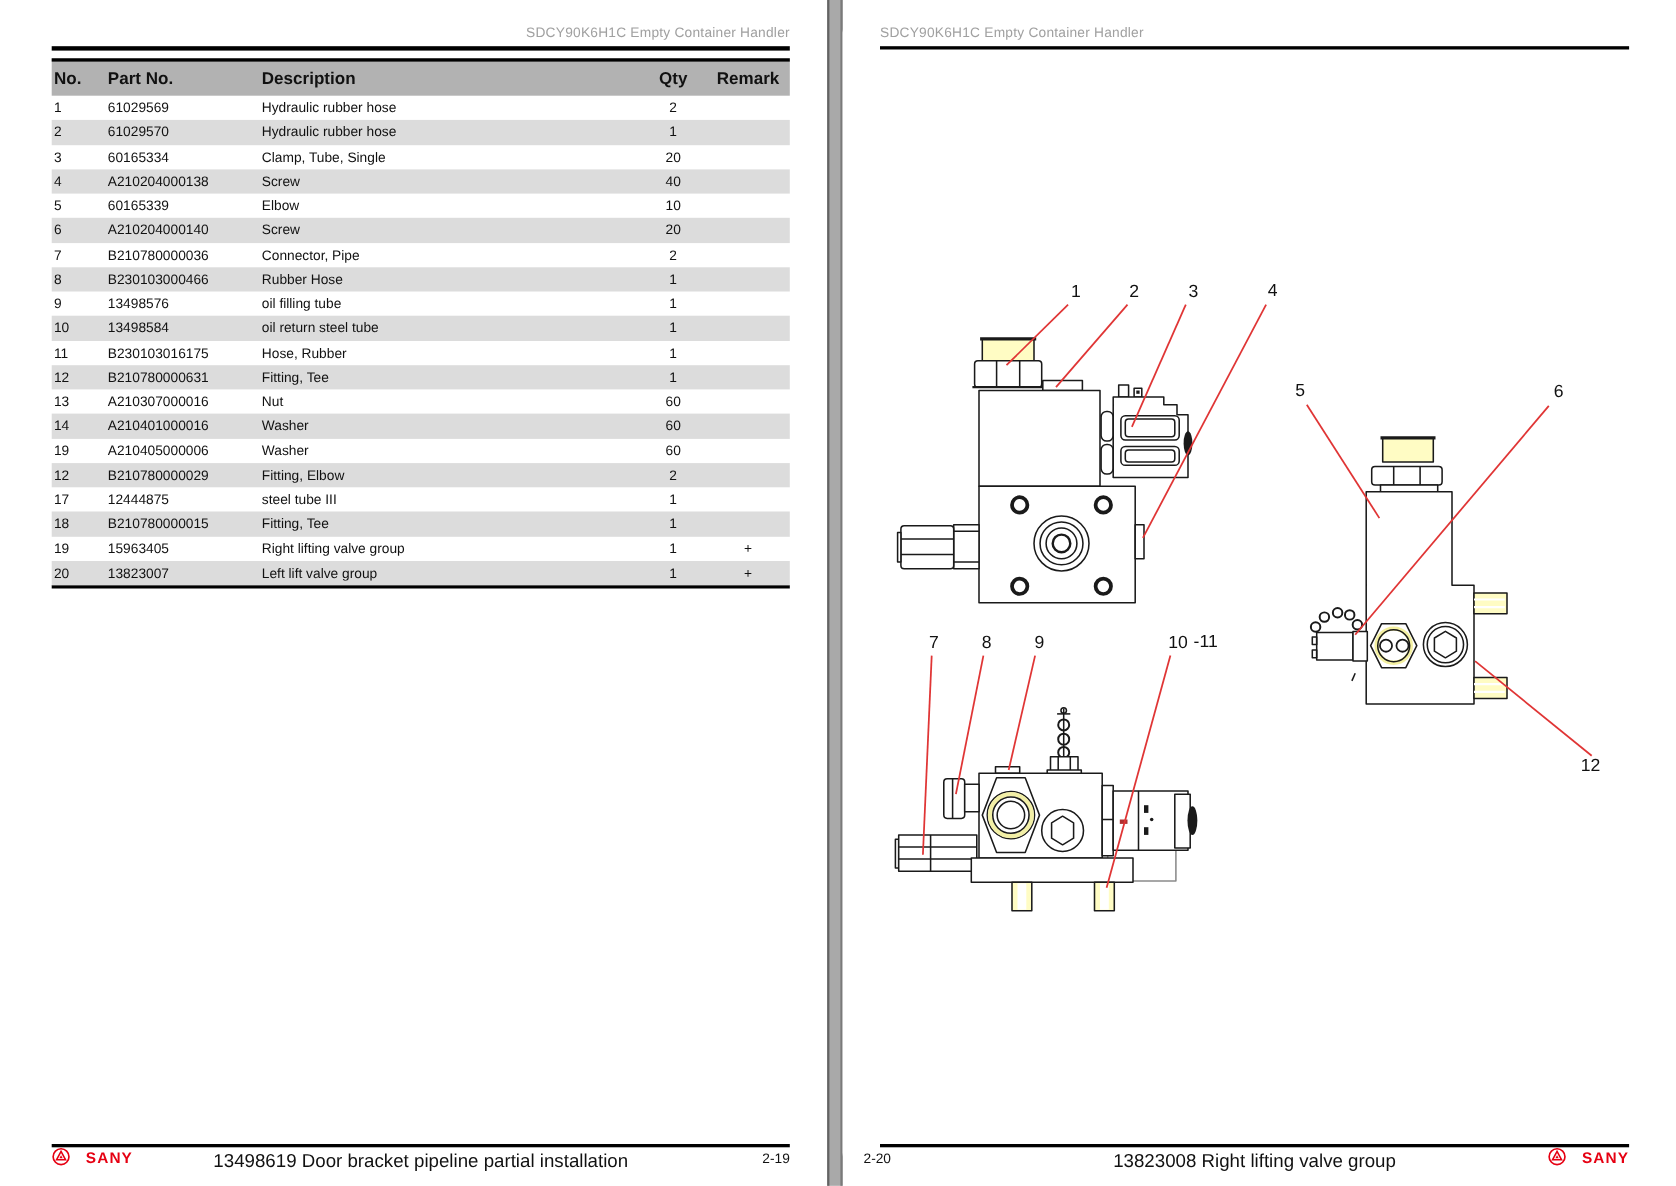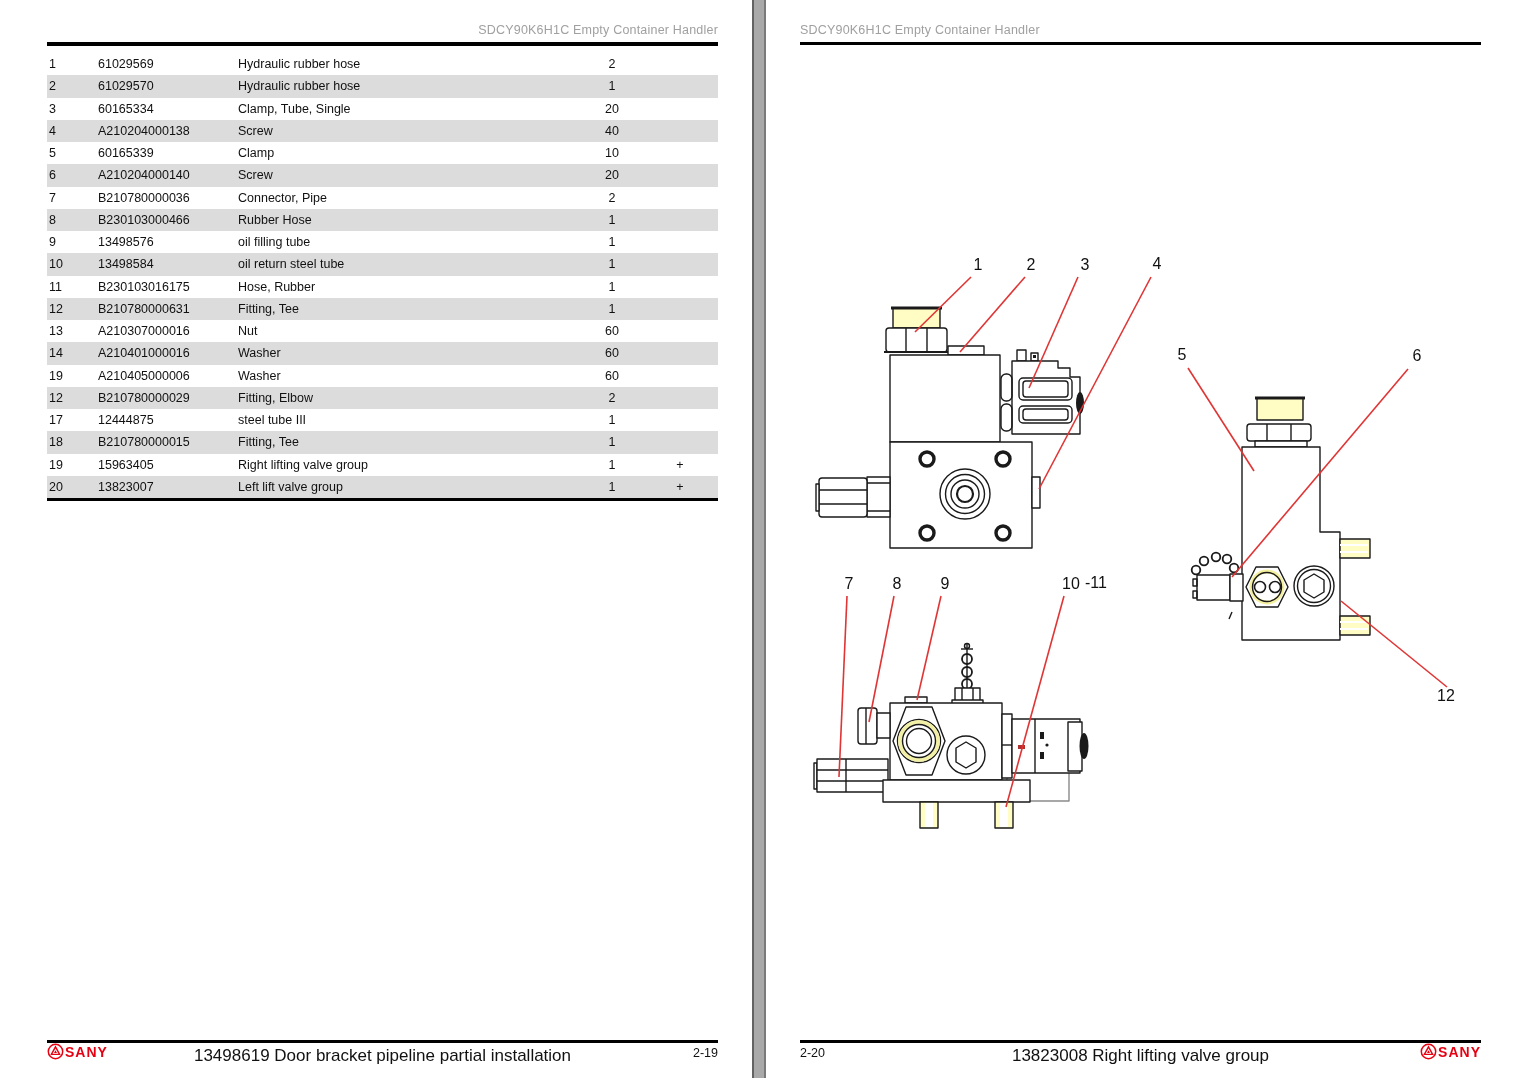--- a/index.html
+++ b/index.html
@@ -41,36 +41,43 @@
 
   
   .ftr-rule { position:absolute; top:1040px; height:3px; background:#000; }
   .page-left  .ftr-rule { left:47px; width:671px; }
   .page-right .ftr-rule { left:34px; width:681px; }
   .ftr-title { position:absolute; top:1046px; font-size:17px; color:#111; text-align:center; }
   .page-left  .ftr-title { left:47px; width:671px; }
   .page-right .ftr-title { left:34px; width:681px; }
   .ftr-page { position:absolute; top:1046px; font-size:12.5px; color:#111; }
   .page-left  .ftr-page { right:34px; }
-  .page-right .ftr-page { left:34px; }
-  .brand { position:absolute; top:1043px; display:flex; align-items:center; gap:1px; }
+  .page-right .ftr-page { left:19px; }
+  .brand { position:absolute; top:1043px; display:flex; align-items:center; gap:14px; }
   .page-left  .brand { left:47px; }
   .page-right .brand { right:43px; }
   .brand-word { font-size:14px; font-weight:bold; color:#e60012; letter-spacing:1px; }
 
   .diagram-svg { position:absolute; left:0; top:0; }
 </style>
 </head>
 <body>
 
 <div class="page page-left">
   <div class="hdr-title">SDCY90K6H1C Empty Container Handler</div>
   <div class="hdr-rule"></div>
 
   <div class="parts-table">
+    <div class="thead">
+      <div class="cell c1">No.</div>
+      <div class="cell c2">Part No.</div>
+      <div class="cell c3">Description</div>
+      <div class="cell c4">Qty</div>
+      <div class="cell c5">Remark</div>
+    </div>
     <div class="tbody">
         <div class="trow">
           <div class="cell c1">1</div>
           <div class="cell c2">61029569</div>
           <div class="cell c3">Hydraulic rubber hose</div>
           <div class="cell c4">2</div>
           <div class="cell c5"></div>
         </div>
         <div class="trow alt">
           <div class="cell c1">2</div>
@@ -89,21 +96,21 @@
         <div class="trow alt">
           <div class="cell c1">4</div>
           <div class="cell c2">A210204000138</div>
           <div class="cell c3">Screw</div>
           <div class="cell c4">40</div>
           <div class="cell c5"></div>
         </div>
         <div class="trow">
           <div class="cell c1">5</div>
           <div class="cell c2">60165339</div>
-          <div class="cell c3">Clamp</div>
+          <div class="cell c3">Elbow</div>
           <div class="cell c4">10</div>
           <div class="cell c5"></div>
         </div>
         <div class="trow alt">
           <div class="cell c1">6</div>
           <div class="cell c2">A210204000140</div>
           <div class="cell c3">Screw</div>
           <div class="cell c4">20</div>
           <div class="cell c5"></div>
         </div>

